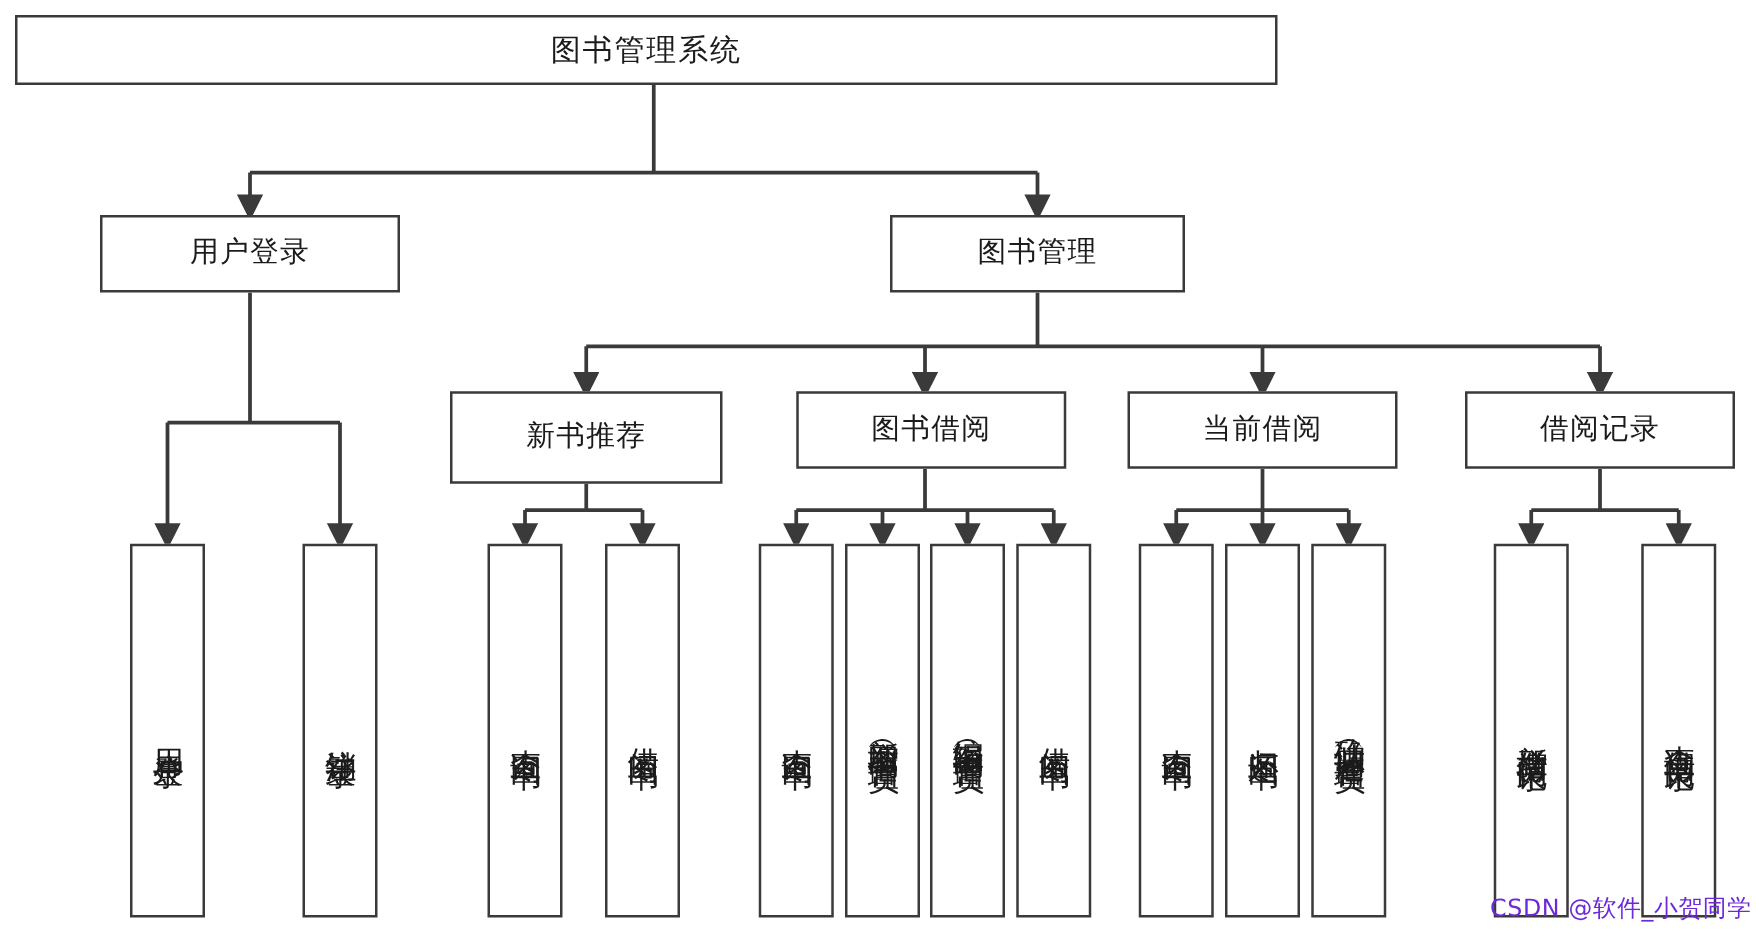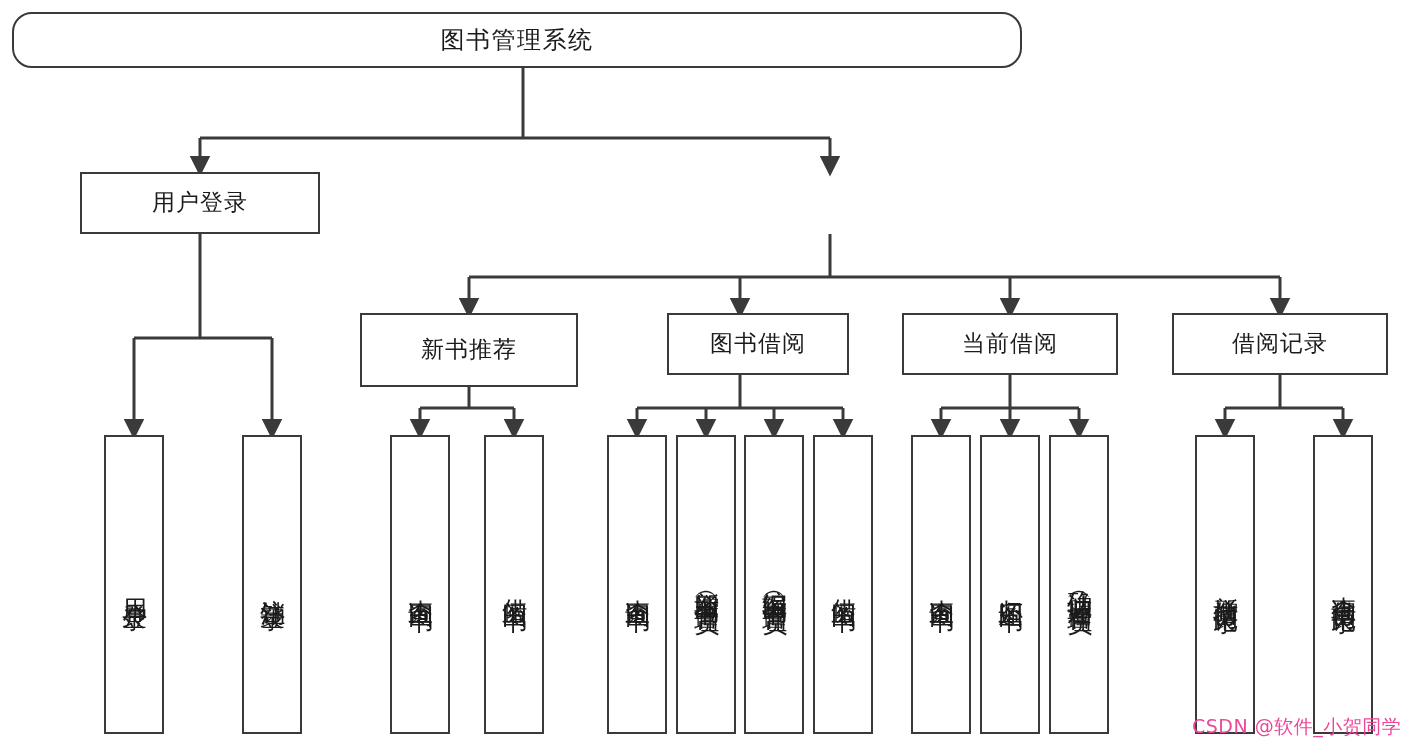--- a/index.html
+++ b/index.html
@@ -61,21 +61,21 @@
     writing-mode: vertical-rl;
     text-orientation: upright;
     font-size: 25px;
     line-height: 1.05;
     letter-spacing: 3px;
     white-space: nowrap;
   }
   .watermark {
     position: absolute;
     font-size: 19px;
-    color: #ec4899;
+    color: #6d28d9;
     letter-spacing: 0.5px;
     white-space: nowrap;
     z-index: 5;
     font-family: "DejaVu Sans", "Liberation Sans", sans-serif;
   }
 </style>
 </head>
 <body>
 
 <div id="canvas">
@@ -123,32 +123,35 @@
       <path d="M 1010 408 L 1010 429" marker-end="url(#arrow)"></path>
       <path d="M 1079 408 L 1079 429" marker-end="url(#arrow)"></path>
 
       <path d="M 1280 375 L 1280 408"></path>
       <path d="M 1225 408 L 1343 408"></path>
       <path d="M 1225 408 L 1225 429" marker-end="url(#arrow)"></path>
       <path d="M 1343 408 L 1343 429" marker-end="url(#arrow)"></path>
     </g>
   </svg>
 
-  <div class="node h root" style="left:12px; top:12px; width:1010px; height:56px;border-radius:20px;">
+  <div class="node h root" style="left:12px; top:12px; width:1010px; height:56px;">
     <span class="label">图书管理系统</span>
   </div>
 
   <div class="node h" style="left:80px; top:172px; width:240px; height:62px;">
     <span class="label">用户登录</span>
   </div>
+  <div class="node h" style="left:712px; top:172px; width:236px; height:62px;">
+    <span class="label">图书管理</span>
+  </div>
 
   <div class="node h" style="left:360px; top:313px; width:218px; height:74px;">
     <span class="label">新书推荐</span>
   </div>
-  <div class="node h" style="left:667px; top:313px; width:182px; height:62px;">
+  <div class="node h" style="left:637px; top:313px; width:216px; height:62px;">
     <span class="label">图书借阅</span>
   </div>
   <div class="node h" style="left:1172px; top:313px; width:216px; height:62px;">
     <span class="label">借阅记录</span>
   </div>
   <div class="node h" style="left:902px; top:313px; width:216px; height:62px;">
     <span class="label">当前借阅</span>
   </div>
 
   <div class="node v" style="left:104px; top:435px; width:60px; height:299px;">

